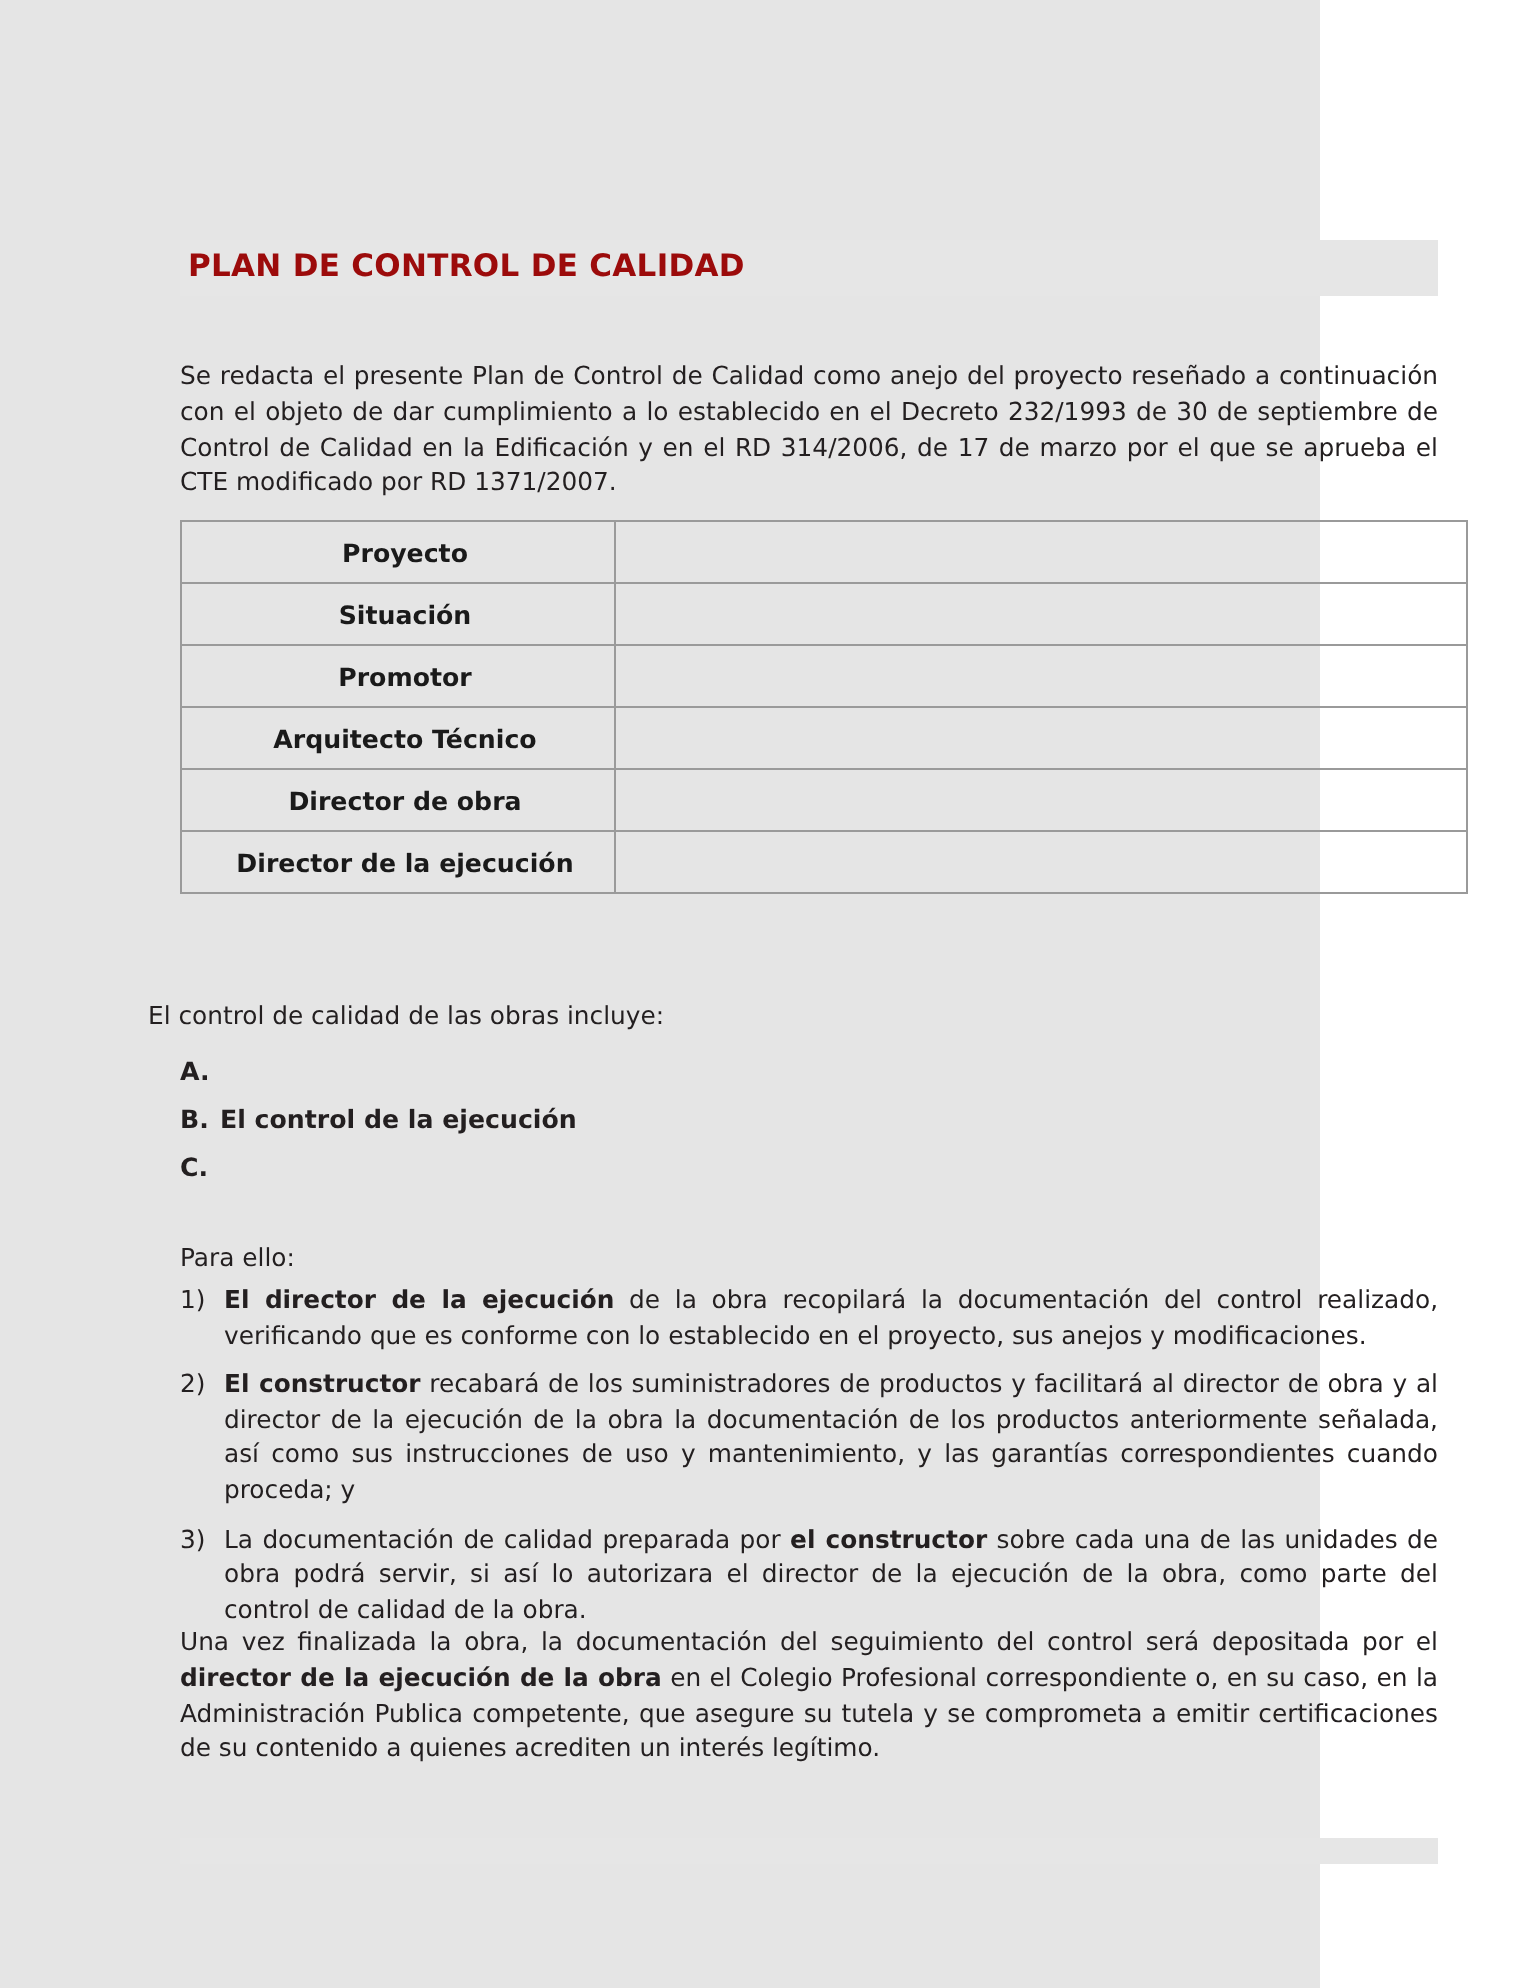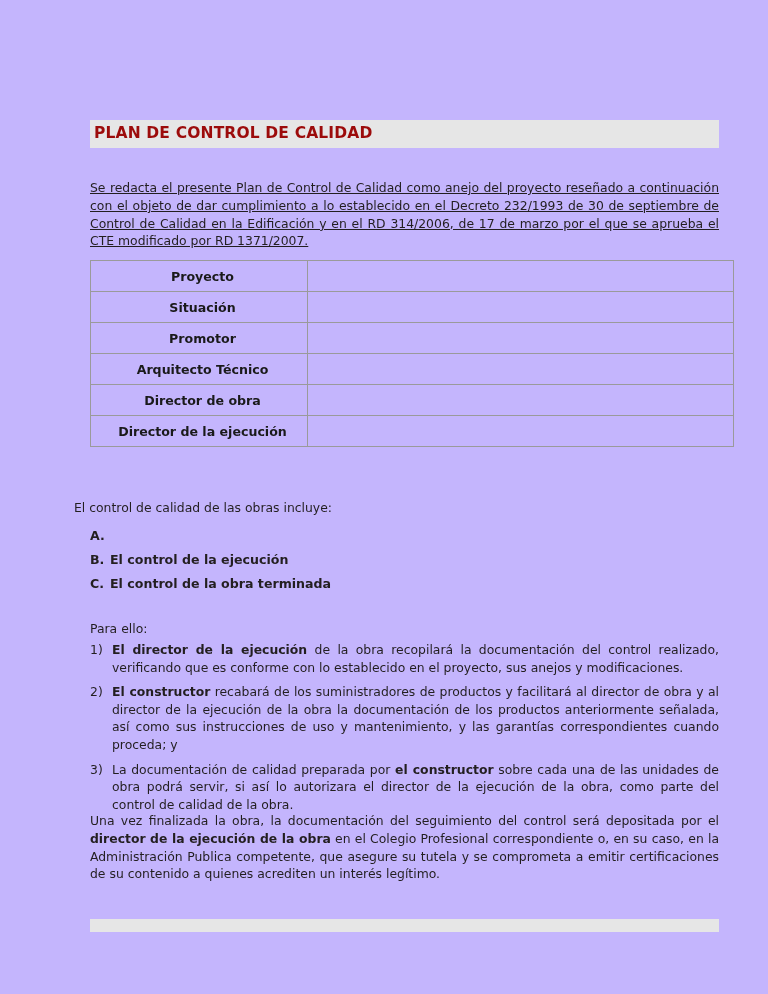--- a/index.html
+++ b/index.html
@@ -9,23 +9,23 @@
   }
   body {
     width: 768px;
     height: 994px;
     font-family: "DejaVu Sans", sans-serif;
     color: #231f20;
     overflow: hidden;
   }
   .page {
     position: relative;
-    width: 768px;
+    width: 660px;
     height: 994px;
-    background: #c4b5fd;
+    background: #e5e5e5;
   }
 
   
   .title-banner {
     position: absolute;
     left: 90px;
     top: 120px;
     width: 629px;
     height: 28px;
     background: #e6e6e6;
@@ -46,21 +46,20 @@
     font-size: 12.4px;
     line-height: 17.6px;
     text-align: justify;
     color: #231f20;
   }
   .para.intro {
     position: absolute;
     left: 90px;
     top: 167px;
     width: 629px;
-    text-decoration: underline;
   }
 
   
   .data-table {
     position: absolute;
     left: 90px;
     top: 260px;
     width: 629px;
     border-collapse: collapse;
     table-layout: fixed;
@@ -207,21 +206,20 @@
   <div class="abc-list">
     <div class="abc-item">
       <span class="abc-marker">A.</span>
     </div>
     <div class="abc-item">
       <span class="abc-marker">B.</span>
       <span class="abc-label">El control de la ejecución</span>
     </div>
     <div class="abc-item">
       <span class="abc-marker">C.</span>
-      <span class="abc-label">El control de la obra terminada</span>
     </div>
   </div>
 
   <div class="para-ello">Para ello:</div>
 
   <div class="num-list">
     <div class="num-item">
       <span class="num-marker">1)</span>
       <span class="num-body"><b>El director de la ejecución</b><span></span><b></b><span> de la obra recopilará la documentación del control realizado, verificando que es conforme con lo establecido en el proyecto, sus anejos y modificaciones.</span></span>
     </div>

